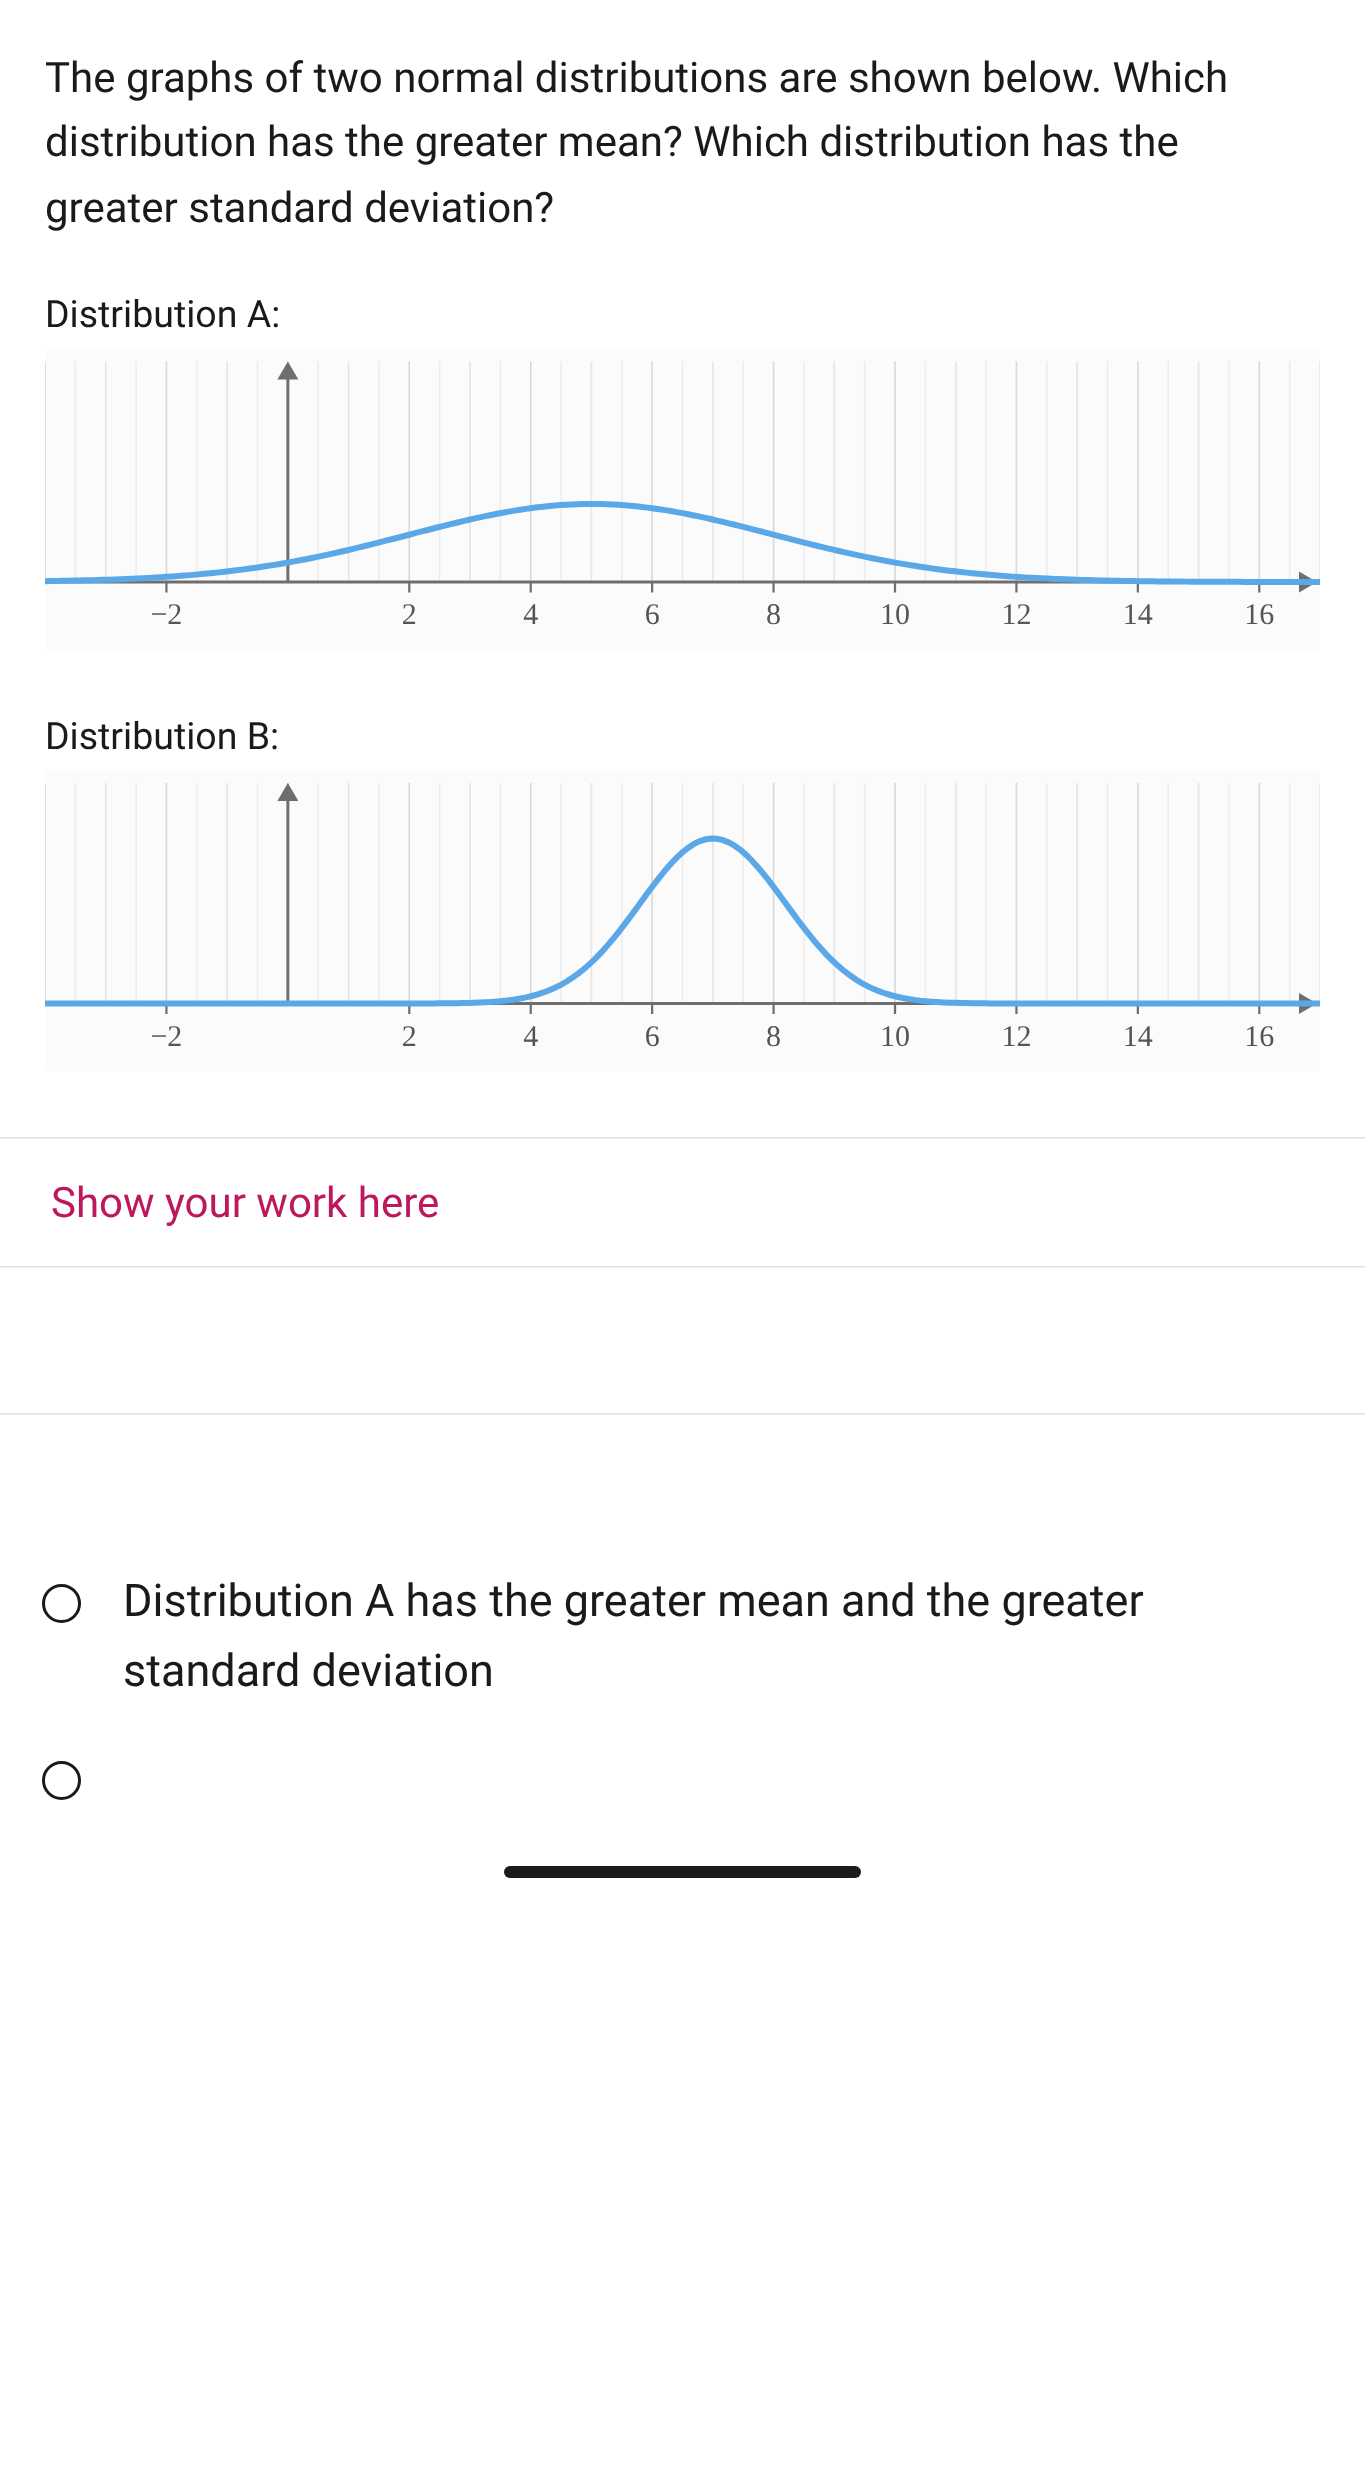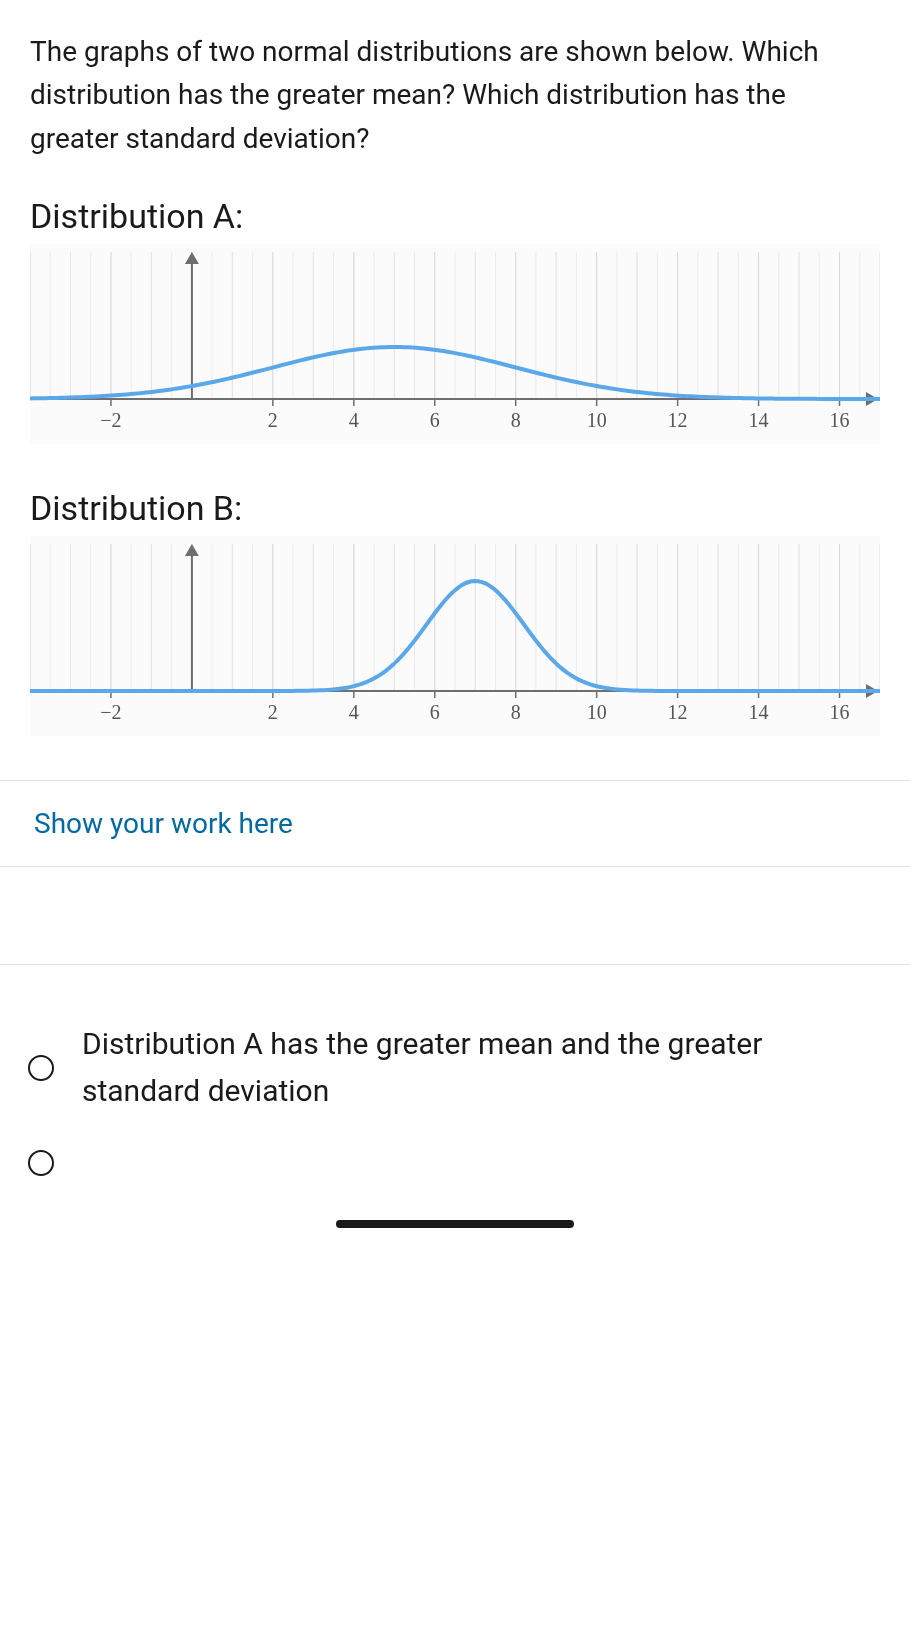--- a/index.html
+++ b/index.html
@@ -1,28 +1,28 @@
 <!DOCTYPE html>
 <html><head>
 <meta charset="utf-8">
 <style>
 * { box-sizing: border-box; margin: 0; padding: 0; }
 body { font-family: -apple-system, BlinkMacSystemFont, "Segoe UI", Roboto, sans-serif; background: #fff; color: #1a1a1a; width: 910px; }
 .content { padding: 30px 30px 0 30px; }
 .question { font-size: 28px; line-height: 1.55; margin-bottom: 36px; }
-.dist-label { font-size: 34px; margin-bottom: 8px; }
+.dist-label { font-size: 25px; margin-bottom: 8px; }
 .chart-wrap { margin-bottom: 44px; }
 svg.chart { display: block; width: 100%; height: auto; }
 .work-section { border-top: 1px solid #e0e0e0; border-bottom: 1px solid #e0e0e0; }
-.work-prompt { color: #0369a1; font-size: 28px; padding: 26px 34px; }
+.work-prompt { color: #be185d; font-size: 28px; padding: 26px 34px; }
 .work-blank { height: 98px; border-top: 1px solid #e0e0e0; }
 .options { padding: 38px 24px 0 24px; }
 .option { display: flex; align-items: center; gap: 28px; padding: 18px 0; cursor: pointer; }
 .radio-outer { width: 26px; height: 26px; border: 2px solid #1a1a1a; border-radius: 50%; flex: 0 0 26px; margin-left: 4px; }
-.opt-text { font-size: 30px; line-height: 1.55; }
+.opt-text { font-size: 30px; line-height: 1.55; margin-top: 46px; }
 .scroll-indicator { width: 238px; height: 8px; background: #1a1a1a; border-radius: 4px; margin: 26px auto 10px auto; }
 </style>
 </head>
 <body>
 
 <div class="content">
   <p class="question">The graphs of two normal distributions are shown below. Which distribution has the greater mean? Which distribution has the greater standard deviation?</p>
 
   <p class="dist-label">Distribution A:</p>
   <div class="chart-wrap">

